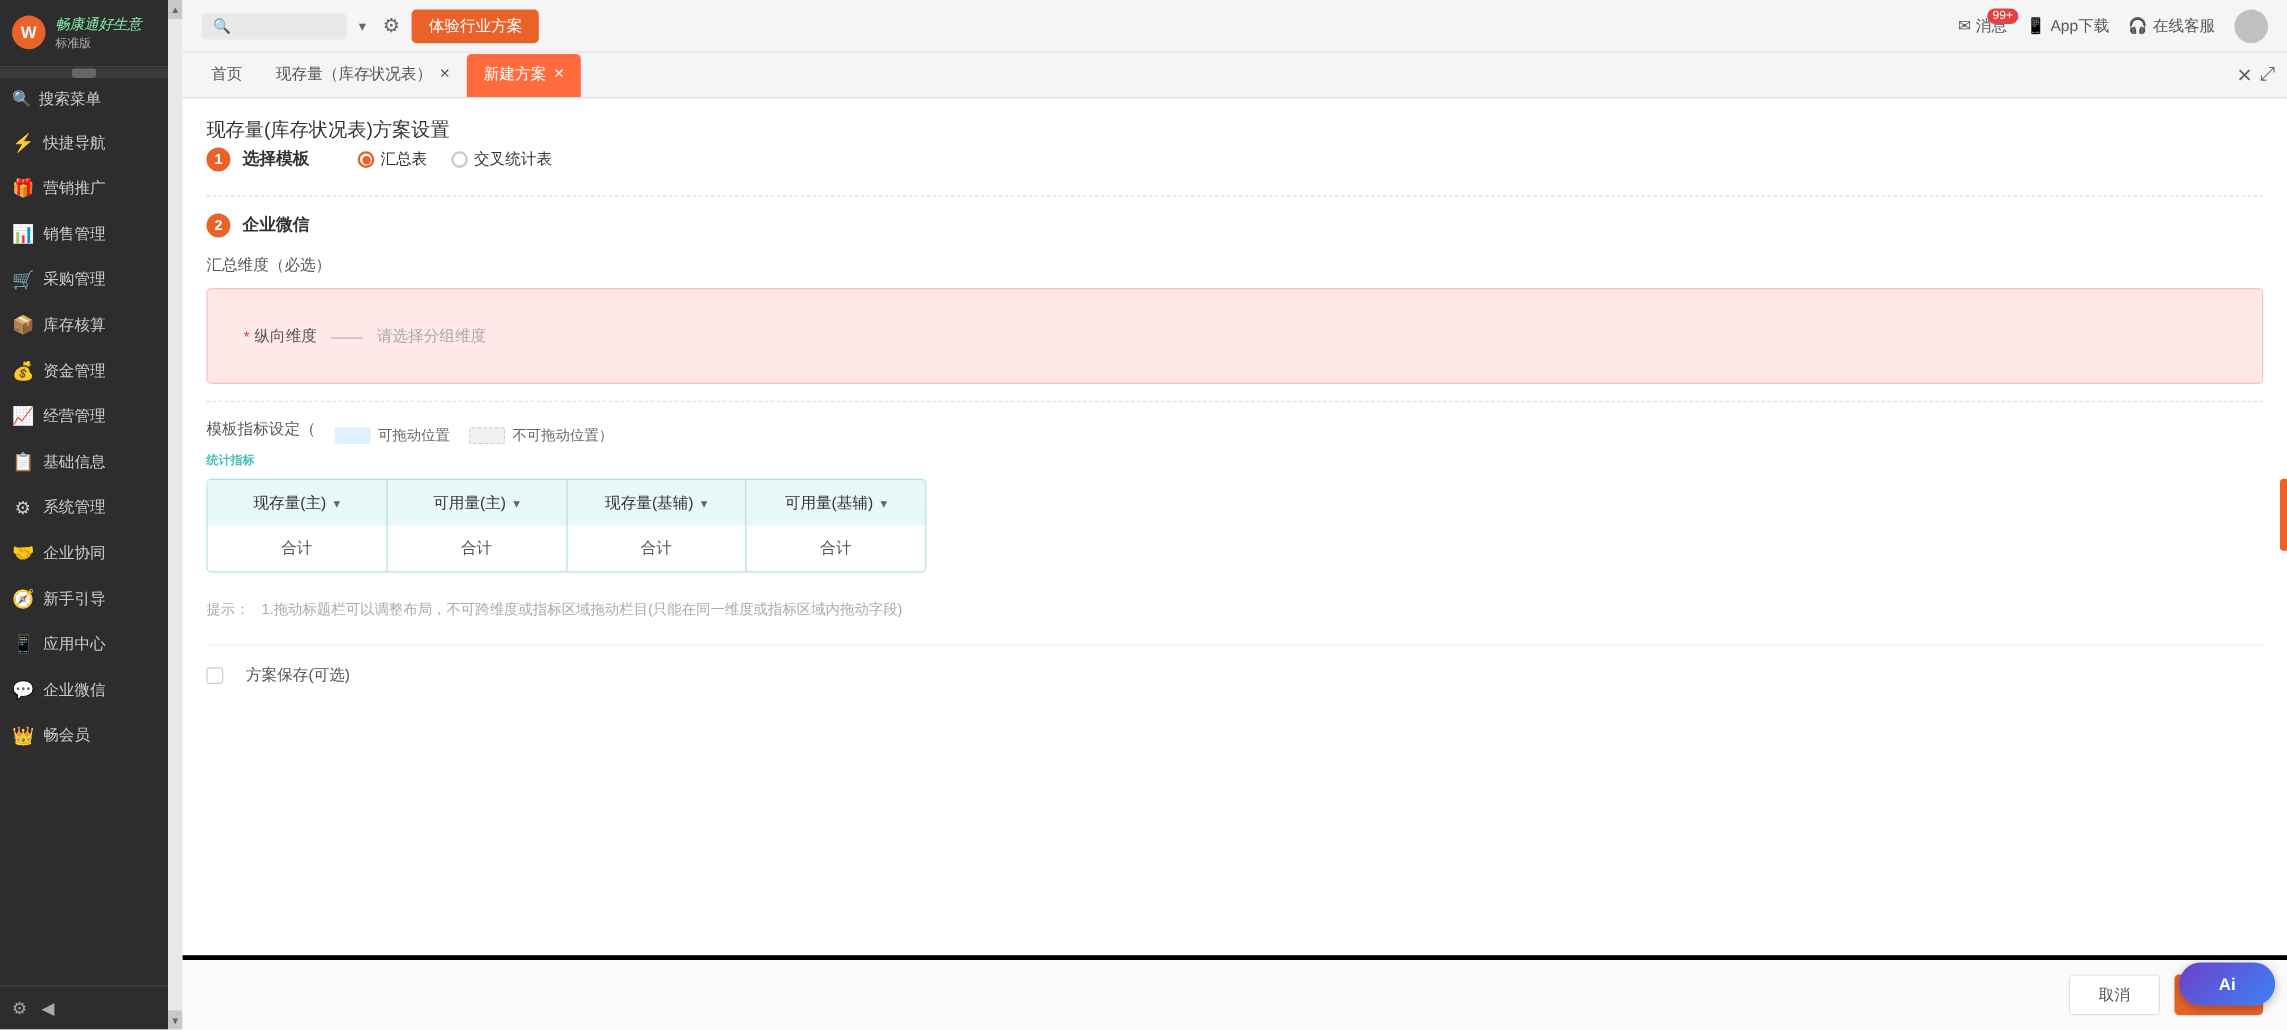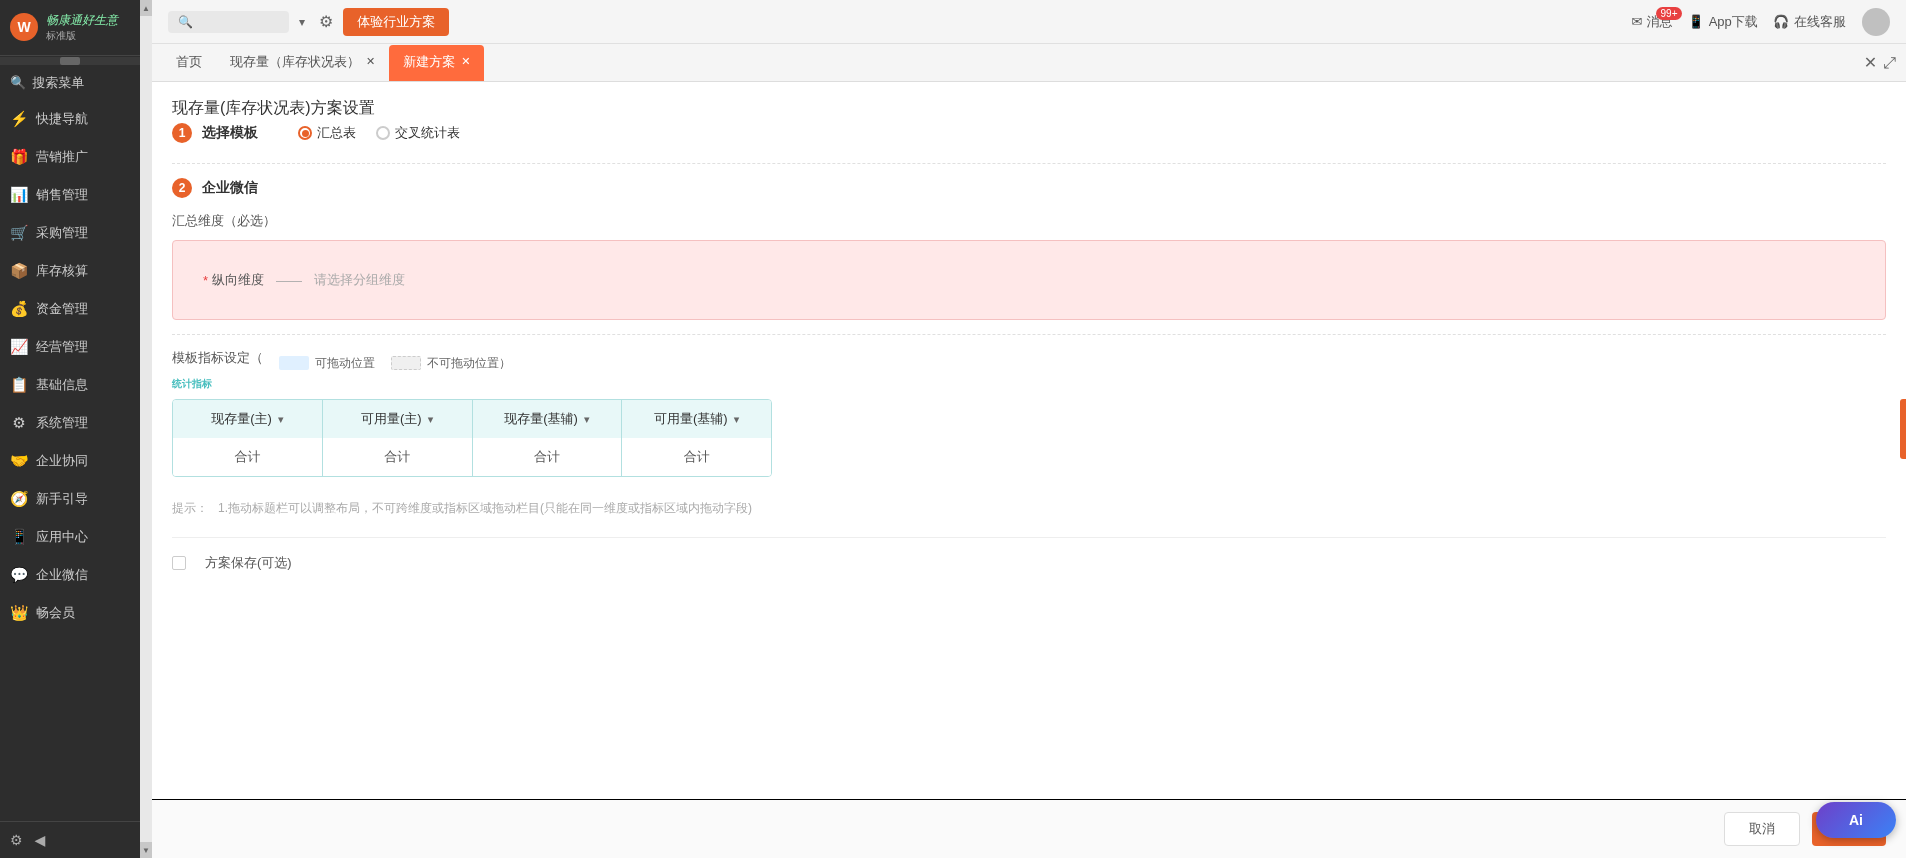--- a/index.html
+++ b/index.html
@@ -274,21 +274,21 @@
       border: 1px solid #ccc;
       border-radius: 2px;
       background: white;
       cursor: pointer;
     }
     .save-label { font-size: 13px; color: #555; }
 
     
     .footer {
       background: #fafafa;
-      border-top: 1px solid #000000;
+      border-top: 4px solid #000000;
       padding: 12px 20px;
       display: flex;
       justify-content: flex-end;
       gap: 12px;
     }
     .btn-cancel {
       background: white;
       border: 1px solid #ddd;
       border-radius: 4px;
       padding: 7px 24px;

